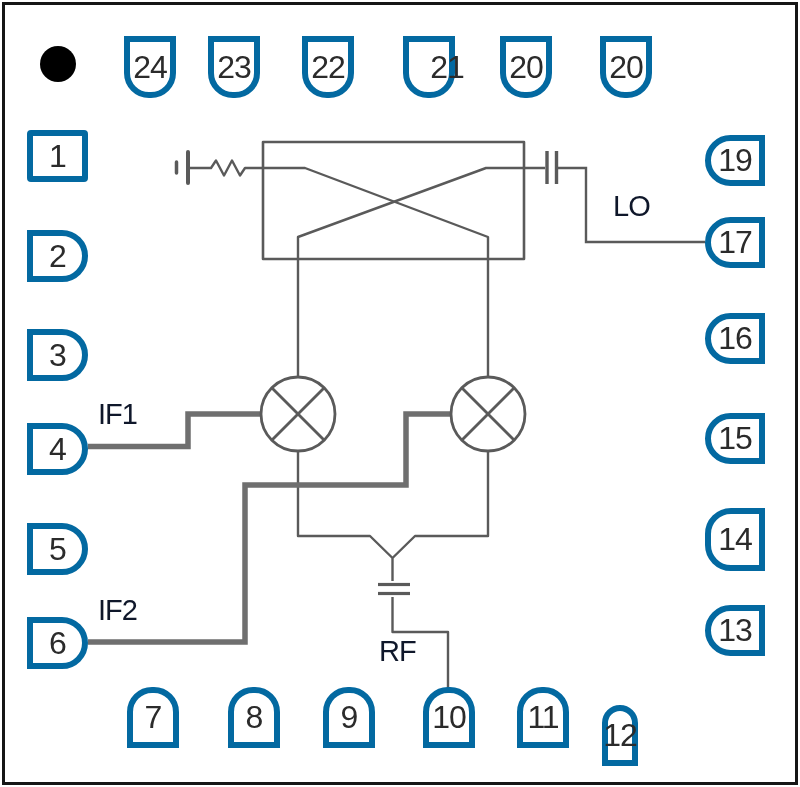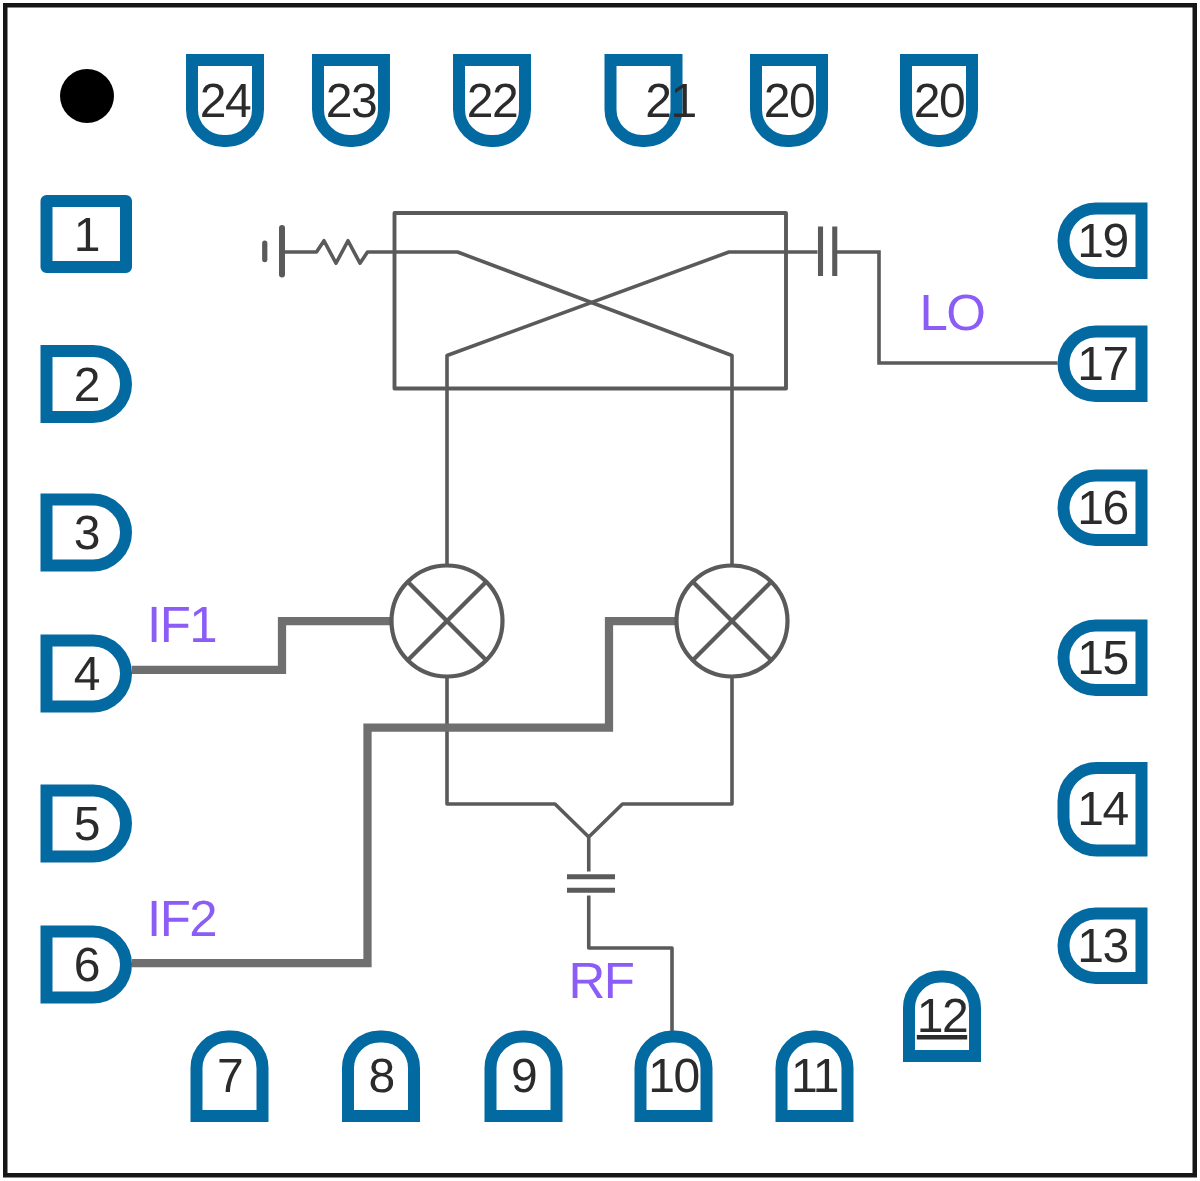--- a/index.html
+++ b/index.html
@@ -18,34 +18,34 @@
   }
   .dot{
     position:absolute;
     left:40px;top:46px;width:36px;height:36px;
     background:#000;border-radius:50%;
   }
   svg.schematic{position:absolute;left:0;top:0;}
   .pin{
     position:absolute;
     box-sizing:border-box;
-    border:8px solid #0369a1;
+    border:6px solid #0369a1;
     background:#ffffff;
     display:flex;align-items:center;justify-content:center;
     font-size:32px;color:#2b2b2b;
     letter-spacing:-1px;
   }
   .pin.top{border-radius:0 0 25px 25px;}
   .pin.bottom{border-radius:25px 25px 0 0;}
   .pin.left{border-radius:0 26px 26px 0;}
   .pin.right{border-radius:26px 0 0 26px;}
   .pin.square{border-radius:4px;}
   .port-label{
     position:absolute;
-    font-size:34px;color:#8b5cf6;
+    font-size:29px;color:#0f172a;
     letter-spacing:-1px;
     white-space:nowrap;
   }
   #label-if1{left:98px;top:398px;}
   #label-if2{left:98px;top:594px;}
   #label-lo{left:613px;top:190px;}
   #label-rf{left:379px;top:635px;}
 </style>
 </head>
 <body>
@@ -105,21 +105,21 @@
       <div class="pin top" style="width: 52px; height: 62px; left: 208px; top: 36px;">23</div>
       <div class="pin top" style="width: 52px; height: 62px; left: 302px; top: 36px;">22</div>
       <div class="pin top" style="width: 52px; height: 62px; left: 403px; top: 36px; padding-left: 36px;">21</div>
       <div class="pin top" style="width: 52px; height: 62px; left: 500px; top: 36px;">20</div>
       <div class="pin top" style="width: 52px; height: 62px; left: 600px; top: 36px;">20</div>
       <div class="pin bottom" style="width: 52px; height: 61px; left: 127px; top: 687px;">7</div>
       <div class="pin bottom" style="width: 52px; height: 61px; left: 228px; top: 687px;">8</div>
       <div class="pin bottom" style="width: 52px; height: 61px; left: 323px; top: 687px;">9</div>
       <div class="pin bottom" style="width: 52px; height: 61px; left: 423px; top: 687px;">10</div>
       <div class="pin bottom" style="width: 52px; height: 61px; left: 517px; top: 687px;">11</div>
-      <div class="pin bottom" style="width: 52px; height: 61px; left: 602px; top: 647px; text-decoration: underline;">12</div>
+      <div class="pin bottom" style="width: 36px; height: 61px; left: 602px; top: 705px;">12</div>
       <div class="pin square" style="width: 61px; height: 52px; left: 27px; top: 130px;">1</div>
       <div class="pin left" style="width: 61px; height: 52px; left: 27px; top: 230px;">2</div>
       <div class="pin left" style="width: 61px; height: 52px; left: 27px; top: 329px;">3</div>
       <div class="pin left" style="width: 61px; height: 52px; left: 27px; top: 423px;">4</div>
       <div class="pin left" style="width: 61px; height: 52px; left: 27px; top: 523px;">5</div>
       <div class="pin left" style="width: 61px; height: 52px; left: 27px; top: 617px;">6</div>
       <div class="pin right" style="width: 60px; height: 51px; left: 705px; top: 135px;">19</div>
       <div class="pin right" style="width: 60px; height: 51px; left: 705px; top: 217px;">17</div>
       <div class="pin right" style="width: 60px; height: 51px; left: 705px; top: 313px;">16</div>
       <div class="pin right" style="width: 60px; height: 51px; left: 705px; top: 413px;">15</div>

